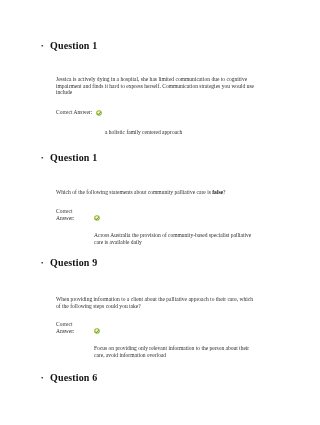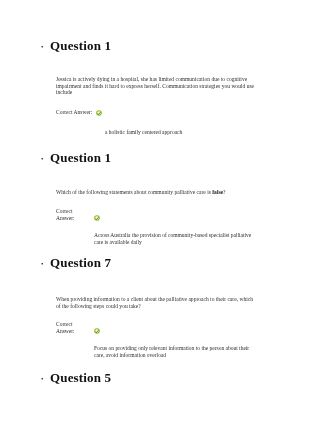--- a/index.html
+++ b/index.html
@@ -35,21 +35,21 @@
   .q-bullet {
     width: 9px;
     flex: 0 0 9px;
     font-size: 7px;
     line-height: 9px;
     color: #1a1a1a;
     position: relative;
     top: -1px;
   }
   .q-title {
-    font-size: 13px;
+    font-size: 10px;
     line-height: 9px;
     font-weight: bold;
     letter-spacing: 0.15px;
     color: #111111;
     white-space: nowrap;
   }
 
   
   .q-block {
     position: absolute;
@@ -176,21 +176,21 @@
           </svg>
         </span>
         <div class="spacer-icon-gap"></div>
         <div class="ans-text">Across Australia the provision of community-based specialist palliative care is available daily</div>
       </div>
     </div>
   </div>
 
   <div class="q-heading" style="top:258px;">
     <span class="q-bullet">•</span>
-    <span class="q-title">Question 7</span>
+    <span class="q-title">Question 9</span>
   </div>
 
   <div class="q-block" style="top:296px;">
     <div class="q-text">When providing information to a client about the palliative approach to their care, which of the following steps could you take?</div>
   </div>
 
   <div class="q-block" style="top:321px;">
     <div class="ans-row ans-split">
       <div class="ans-label-col">Correct Answer:</div>
       <div class="ans-content-col">
@@ -202,16 +202,16 @@
           </svg>
         </span>
         <div class="spacer-icon-gap"></div>
         <div class="ans-text">Focus on providing only relevant information to the person about their care, avoid information overload</div>
       </div>
     </div>
   </div>
 
   <div class="q-heading" style="top:373px;">
     <span class="q-bullet">•</span>
-    <span class="q-title">Question 5</span>
+    <span class="q-title">Question 6</span>
   </div>
 
 </div>
 
 </body></html>

